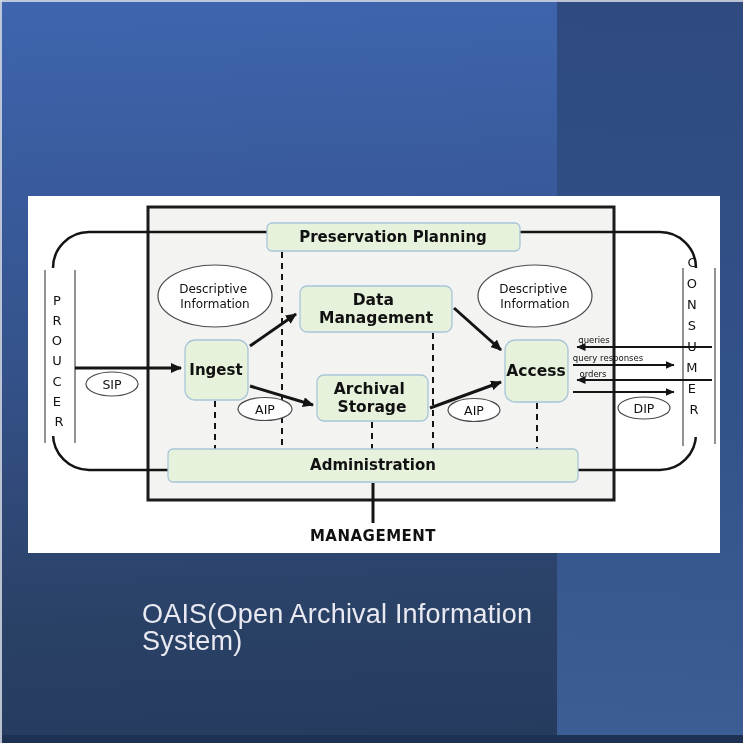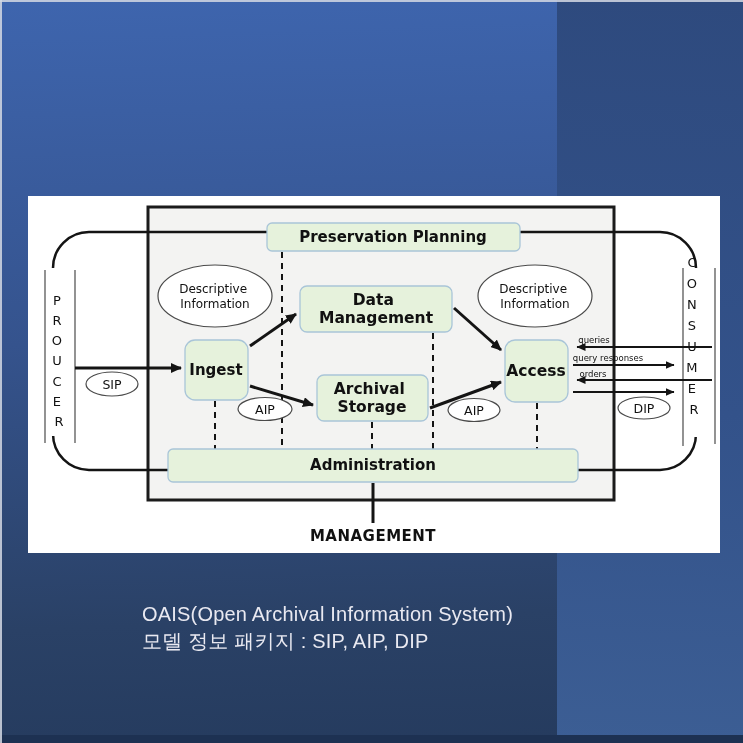--- a/index.html
+++ b/index.html
@@ -7,21 +7,21 @@
          background:linear-gradient(178deg,#3e65ae 0%,#35538d 45%,#2a4166 82%,#253b5e 100%);
          font-family:"DejaVu Sans",sans-serif;}
   .right-panel{position:absolute;left:557px;top:0;width:186px;height:743px;
          background:linear-gradient(183deg,#2e4a7e 0%,#33528a 55%,#3c5e94 100%);}
   .bottom-bar{position:absolute;left:0;top:735px;width:743px;height:8px;background:#1d3152;}
   .edge-top{position:absolute;left:0;top:0;width:743px;height:2px;background:#d3d8e3;opacity:.85;}
   .edge-left{position:absolute;left:0;top:0;width:2px;height:743px;background:#d3d8e3;opacity:.85;}
   .panel{position:absolute;left:28px;top:196px;width:692px;height:357px;background:#ffffff;}
   .caption{position:absolute;left:142px;top:601px;width:480px;color:#e9e9f1;
            font-family:"Liberation Sans","DejaVu Sans",sans-serif;
-           font-size:20px;line-height:27px;letter-spacing:0.2px;}
+           font-size:27px;line-height:27px;letter-spacing:0.2px;}
   svg text{font-family:"DejaVu Sans",sans-serif;fill:#111;}
   .tb{font-weight:bold;}
   .tn{font-weight:normal;}
   .shape{shape-rendering:geometricPrecision;}
 </style>
 </head>
 <body>
 
 <div class="slide">
   <div class="right-panel"></div>
@@ -139,15 +139,14 @@
       <text class="tn" font-size="8.5" text-anchor="middle" x="580" y="165">query responses</text>
       <text class="tn" font-size="8.5" text-anchor="middle" x="565" y="181">orders</text>
 
       <line x1="345" y1="287" x2="345" y2="327" stroke="#141414" stroke-width="3"></line>
       <text class="tb" font-size="15" letter-spacing="0.5" text-anchor="middle" x="345" y="345">MANAGEMENT</text>
     </svg>
   </div>
 
   <div class="caption">
     <div>OAIS(Open Archival Information System)</div>
-    <div>모델 정보 패키지 : SIP, AIP, DIP</div>
   </div>
 </div>
 
 </body></html>

